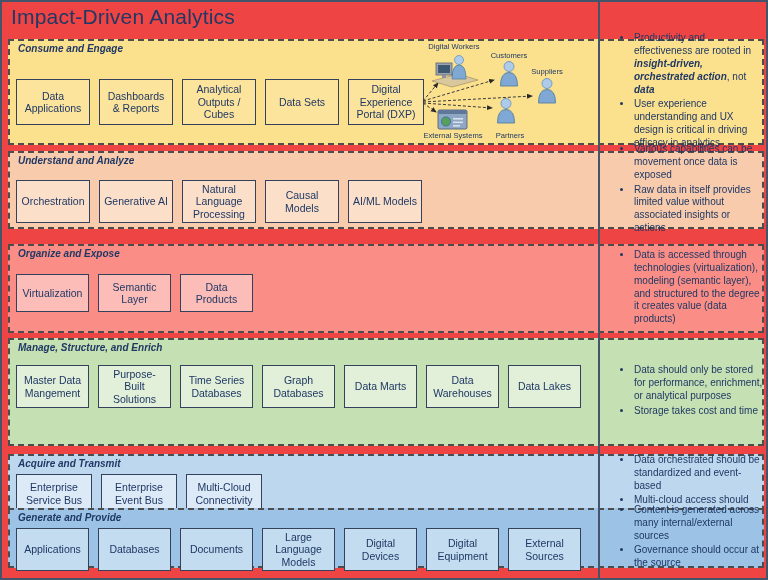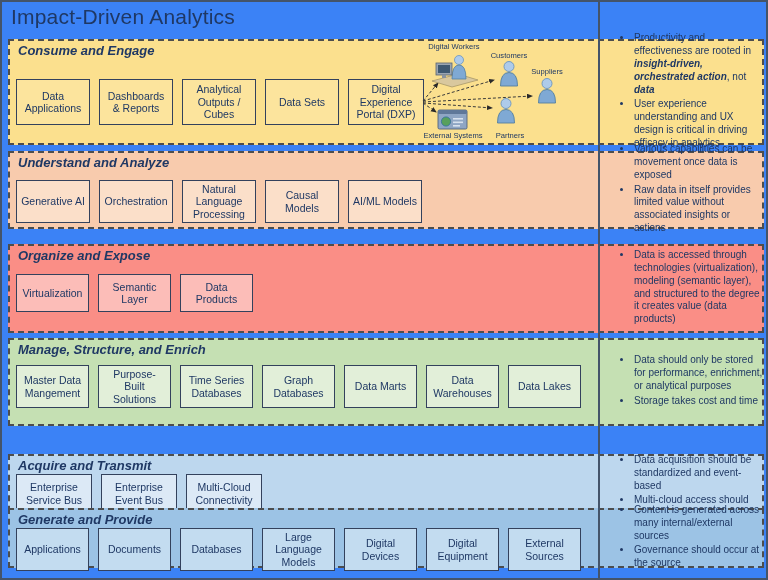--- a/index.html
+++ b/index.html
@@ -1,34 +1,34 @@
 <!DOCTYPE html>
 <html><head>
 <meta charset="utf-8">
 <style>
   html,body{margin:0;padding:0;background:#bfbfbf;}
   .canvas{
     position:relative;width:768px;height:580px;box-sizing:border-box;
-    background:#3b82f6;border:2px solid #44546A;overflow:hidden;
+    background:#ef4444;border:2px solid #44546A;overflow:hidden;
     font-family:"Liberation Sans",sans-serif;
   }
   .title{
     position:absolute;left:9px;top:3px;font-size:21px;letter-spacing:.2px;
     color:#1F3864;
   }
   .vline{
     position:absolute;left:596px;top:0;width:2px;height:100%;
     background:#44546A;z-index:30;
   }
   .band{
     position:absolute;left:6px;width:756px;box-sizing:border-box;
     border:2px dashed #4D4D4D;background:var(--fill,#eee);z-index:5;
   }
   .heading{
-    position:absolute;left:8px;top:2px;font-size:13px;font-weight:bold;
+    position:absolute;left:8px;top:2px;font-size:10px;font-weight:bold;
     font-style:italic;color:#1F3864;white-space:nowrap;
   }
   .boxes{position:absolute;left:6px;display:flex;gap:9px;align-items:stretch;}
   .box{
     background:var(--boxfill,#fff);border:1.5px solid #33415C;box-sizing:border-box;
     color:#1F3864;font-size:10.5px;line-height:1.18;text-align:center;
     display:flex;align-items:center;justify-content:center;padding:2px 4px;
   }
   #b1 .boxes{top:38px}  #b1 .box{width:74px;min-height:46px}  #b1 .box.wide{width:76px}
   #b2 .boxes{top:27px}  #b2 .box{width:74px;min-height:41px}
@@ -122,22 +122,22 @@
       <ul>
         <li><span>Productivity and effectiveness are rooted in </span><span class="bi">insight-driven, orchestrated action</span><span>, not </span><span class="bi">data</span></li>
         <li><span>User experience understanding and UX design is critical in driving efficacy in analytics</span></li>
       </ul>
     </div>
   </div>
 
   <div class="band" id="b2" style="top: 149px; height: 78px; --fill: #F8CBAD; --boxfill: #FBDFC9;">
     <div class="heading">Understand and Analyze</div>
     <div class="boxes">
+      <div class="box">Orchestration</div>
       <div class="box">Generative AI</div>
-      <div class="box">Orchestration</div>
       <div class="box">Natural Language Processing</div>
       <div class="box">Causal Models</div>
       <div class="box">AI/ML Models</div>
     </div>
     <div class="notes">
       <ul>
         <li><span>Various capabilities can be movement once data is exposed</span></li>
         <li><span>Raw data in itself provides limited value without associated insights or actions</span></li>
       </ul>
     </div>
@@ -150,21 +150,21 @@
       <div class="box">Semantic Layer</div>
       <div class="box">Data Products</div>
     </div>
     <div class="notes">
       <ul>
         <li><span>Data is accessed through technologies (virtualization), modeling (semantic layer), and structured to the degree it creates value (data products)</span></li>
       </ul>
     </div>
   </div>
 
-  <div class="band" id="b4" style="top: 336px; height: 88px; --fill: #C5E0B3; --boxfill: #E2EFD9;">
+  <div class="band" id="b4" style="top: 336px; height: 108px; --fill: #C5E0B3; --boxfill: #E2EFD9;">
     <div class="heading">Manage, Structure, and Enrich</div>
     <div class="boxes">
       <div class="box">Master Data Mangement</div>
       <div class="box">Purpose-Built Solutions</div>
       <div class="box">Time Series Databases</div>
       <div class="box">Graph Databases</div>
       <div class="box">Data Marts</div>
       <div class="box">Data Warehouses</div>
       <div class="box">Data Lakes</div>
     </div>
@@ -178,32 +178,32 @@
 
   <div class="band" id="b5" style="top: 452px; height: 68px; --fill: #BDD7EE; --boxfill: #DCE9F6;">
     <div class="heading">Acquire and Transmit</div>
     <div class="boxes">
       <div class="box">Enterprise Service Bus</div>
       <div class="box">Enterprise Event Bus</div>
       <div class="box">Multi-Cloud Connectivity</div>
     </div>
     <div class="notes">
       <ul>
-        <li><span>Data acquisition should be standardized and event-based</span></li>
+        <li><span>Data orchestrated should be standardized and event-based</span></li>
         <li><span>Multi-cloud access should minimize movement</span></li>
       </ul>
     </div>
   </div>
 
   <div class="band" id="b6" style="top: 506px; height: 60px; --fill: #9CC3E5; --boxfill: #C3DCF0;">
     <div class="heading">Generate and Provide</div>
     <div class="boxes">
       <div class="box">Applications</div>
+      <div class="box">Databases</div>
       <div class="box">Documents</div>
-      <div class="box">Databases</div>
       <div class="box">Large Language Models</div>
       <div class="box">Digital Devices</div>
       <div class="box">Digital Equipment</div>
       <div class="box">External Sources</div>
     </div>
     <div class="notes">
       <ul>
         <li><span>Content is generated across many internal/external sources</span></li>
         <li><span>Governance should occur at the source</span></li>
       </ul>

